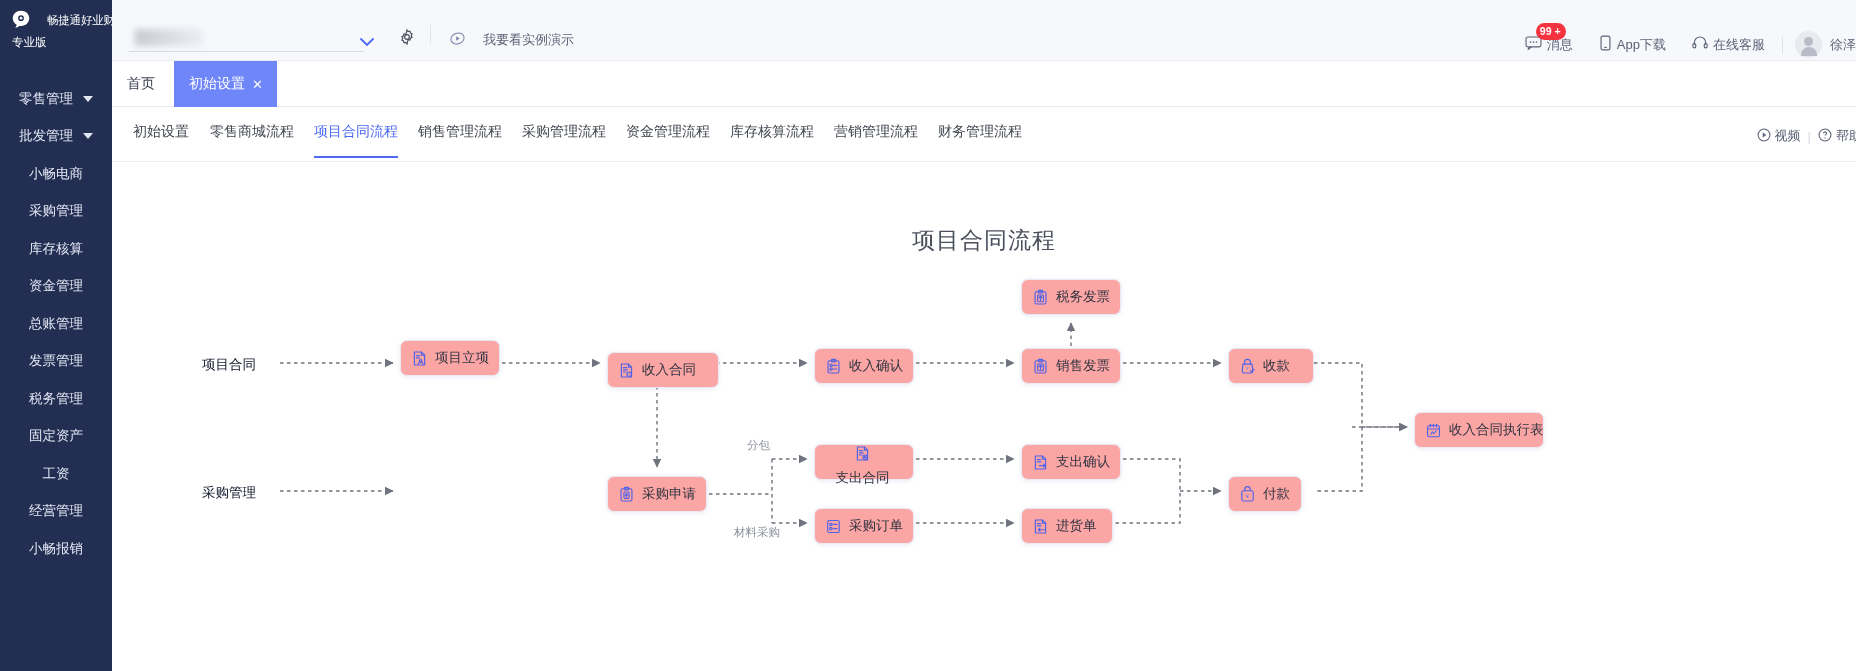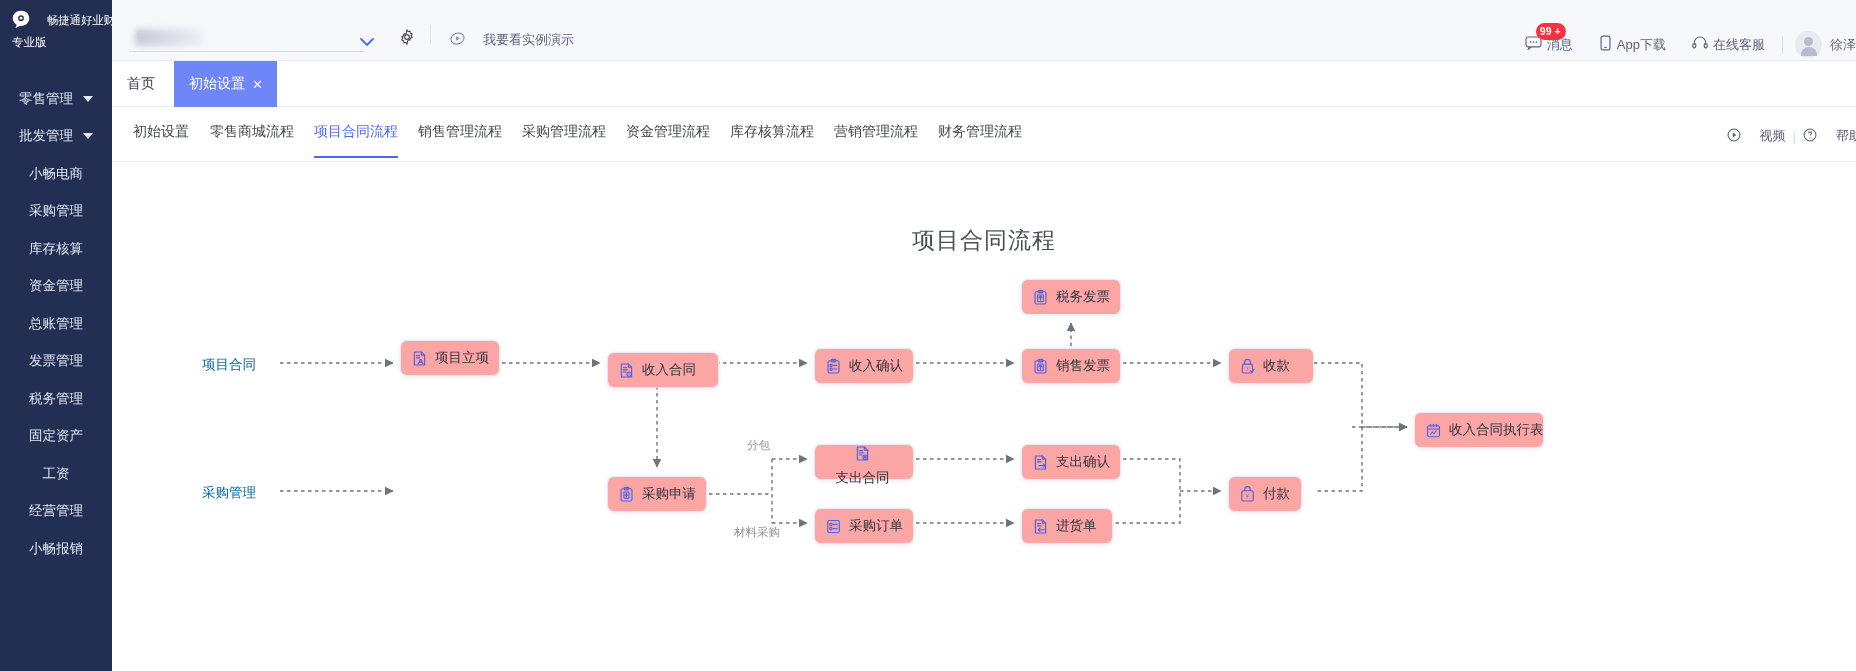--- a/index.html
+++ b/index.html
@@ -100,38 +100,38 @@
     position:absolute; top:16px; font-size:14px; color:#41464f; cursor:pointer; white-space:nowrap;
   }
   .subtab.active { color:#4c68f3; }
   .subtab.active::after {
     content:""; position:absolute; left:0; right:0; bottom:-17px; height:2.5px; background:#4c68f3;
   }
   .subtools {
     position:absolute; right:-6px; top:20px; display:flex; align-items:center;
     font-size:13px; color:#5b6275; gap:7px; white-space:nowrap;
   }
-  .subtools .st { display:flex; align-items:center; gap:19px; cursor:pointer; }
+  .subtools .st { display:flex; align-items:center; gap:4px; cursor:pointer; }
 
   
   .canvas { position:absolute; left:112px; top:162px; width:1744px; height:509px; background:#fff; }
   .page-title {
     position:absolute; left:0; right:0; top:63px; text-align:center;
     font-size:23px; color:#4a4f5c; letter-spacing:1px;
   }
   #flowsvg { position:absolute; left:0; top:0; width:1744px; height:509px; }
 
   .node {
     position:absolute; height:36px; display:flex; align-items:center; gap:7px;
     background:#fca5a5; border:1px solid #e7e9f3; border-radius:7px; padding:0 13px 0 10px;
     box-shadow:0 1px 5px rgba(90,105,180,.13); font-size:13.5px; color:#2f3440;
     white-space:nowrap; cursor:pointer;
   }
   .node .ic { width:17px; height:17px; flex:0 0 17px; }
-  .rowlabel { position:absolute; font-size:13.5px; color:#0369a1; white-space:nowrap; }
+  .rowlabel { position:absolute; font-size:13.5px; color:#0f172a; white-space:nowrap; }
   .edgelabel { position:absolute; font-size:11.5px; color:#8b909c; white-space:nowrap; }
 </style>
 </head>
 <body>
 
 <div class="app">
 
   <aside class="sidebar">
     <div class="logo-box">
       <div class="logo-row">

